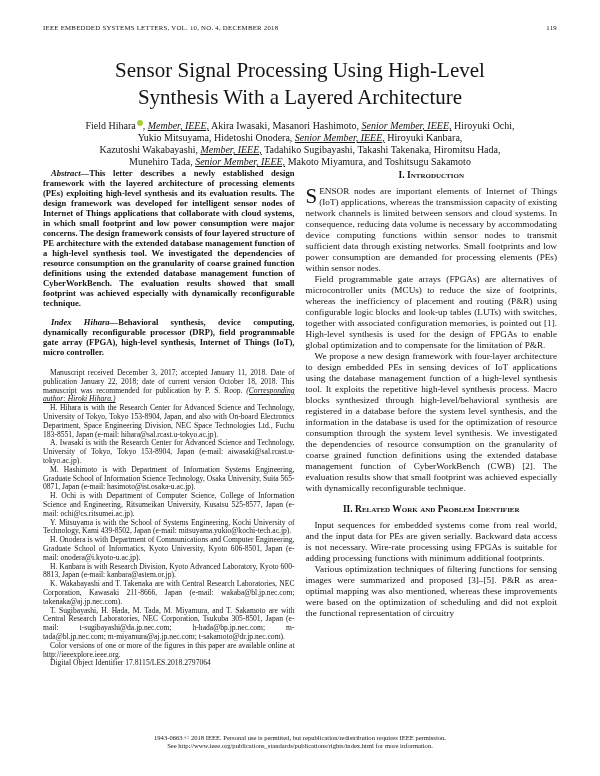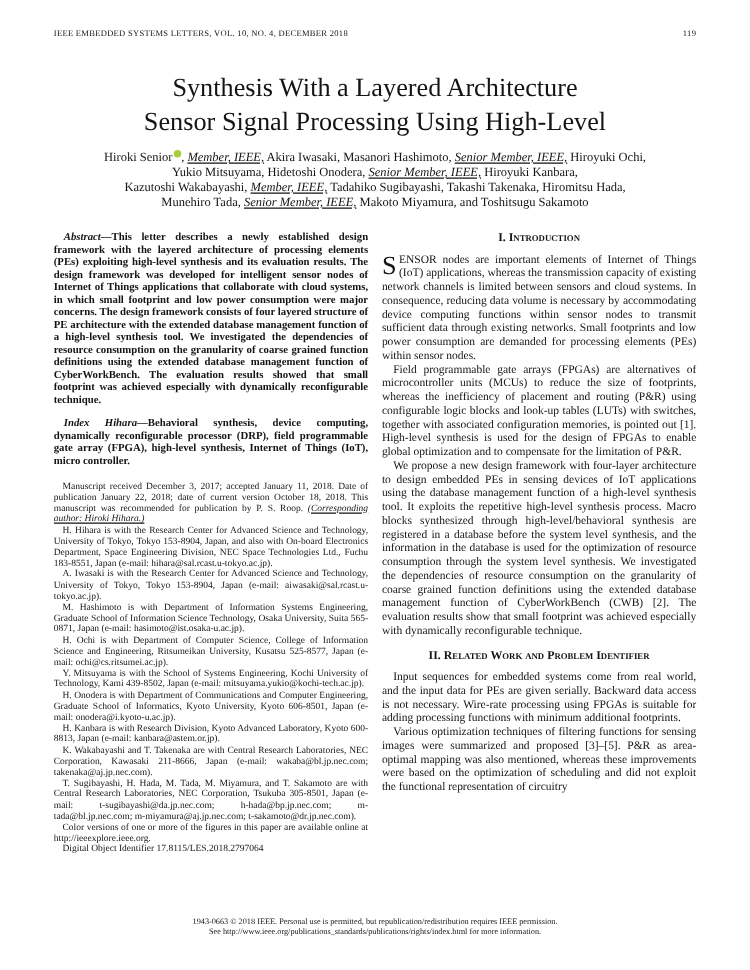--- a/index.html
+++ b/index.html
@@ -26,21 +26,21 @@
   .title-line { display: block; }
 
   .author-block { margin-top: 9px; text-align: center; font-size: 10px; line-height: 12px; }
   .author-line { white-space: nowrap; }
   .it { font-style: italic; text-decoration: underline; }
   .orcid-badge {
     display: inline-block; width: 6px; height: 6px; border-radius: 50%;
     vertical-align: 3px; margin-left: 1px;
   }
 
-  .columns { display: flex; gap: 11px; margin-top: 15px; height: 546px; overflow: hidden; }
+  .columns { display: flex; gap: 11px; height: 546px; overflow: hidden; }
   .col { flex: 1; min-width: 0; }
 
   .abstract, .index-terms {
     font-weight: bold; font-size: 8.6px; line-height: 10px;
     text-align: justify; text-indent: 8px;
     hyphens: auto; -webkit-hyphens: auto;
   }
   .index-terms { margin-top: 9px; }
   .lead-in { font-style: italic; }
 
@@ -77,26 +77,26 @@
 <body>
 
 <div class="page">
 
   <div class="running-head">
     <span>IEEE EMBEDDED SYSTEMS LETTERS, VOL. 10, NO. 4, DECEMBER 2018</span>
     <span>119</span>
   </div>
 
   <h1 class="title">
+    <span class="title-line">Sensor Signal Processing Using High-Level</span>
     <span class="title-line">Synthesis With a Layered Architecture</span>
-    <span class="title-line">Sensor Signal Processing Using High-Level</span>
   </h1>
 
   <div class="author-block">
-      <div class="author-line"><span>Hiroki Senior</span><span class="orcid-badge" style="background: rgb(166, 206, 57);"></span><span>, </span><span class="it">Member, IEEE,</span><span> Akira Iwasaki, Masanori Hashimoto, </span><span class="it">Senior Member, IEEE,</span><span> Hiroyuki Ochi,</span></div>
+      <div class="author-line"><span>Field Hihara</span><span class="orcid-badge" style="background: rgb(166, 206, 57);"></span><span>, </span><span class="it">Member, IEEE,</span><span> Akira Iwasaki, Masanori Hashimoto, </span><span class="it">Senior Member, IEEE,</span><span> Hiroyuki Ochi,</span></div>
       <div class="author-line"><span>Yukio Mitsuyama, Hidetoshi Onodera, </span><span class="it">Senior Member, IEEE,</span><span> Hiroyuki Kanbara,</span></div>
       <div class="author-line"><span>Kazutoshi Wakabayashi, </span><span class="it">Member, IEEE,</span><span> Tadahiko Sugibayashi, Takashi Takenaka, Hiromitsu Hada,</span></div>
       <div class="author-line"><span>Munehiro Tada, </span><span class="it">Senior Member, IEEE,</span><span> Makoto Miyamura, and Toshitsugu Sakamoto</span></div>
     </div>
 
   <div class="columns">
 
     <div class="col">
       <p class="abstract"><span class="lead-in">Abstract—</span><span>This letter describes a newly established design framework with the layered architecture of processing elements (PEs) exploiting high-level synthesis and its evaluation results. The design framework was developed for intelligent sensor nodes of Internet of Things applications that collaborate with cloud systems, in which small footprint and low power consumption were major concerns. The design framework consists of four layered structure of PE architecture with the extended database management function of a high-level synthesis tool. We investigated the dependencies of resource consumption on the granularity of coarse grained function definitions using the extended database management function of CyberWorkBench. The evaluation results showed that small footprint was achieved especially with dynamically reconfigurable technique.</span></p>
       <p class="index-terms"><span class="lead-in">Index Hihara—</span><span>Behavioral synthesis, device computing, dynamically reconfigurable processor (DRP), field programmable gate array (FPGA), high-level synthesis, Internet of Things (IoT), micro controller.</span></p>

